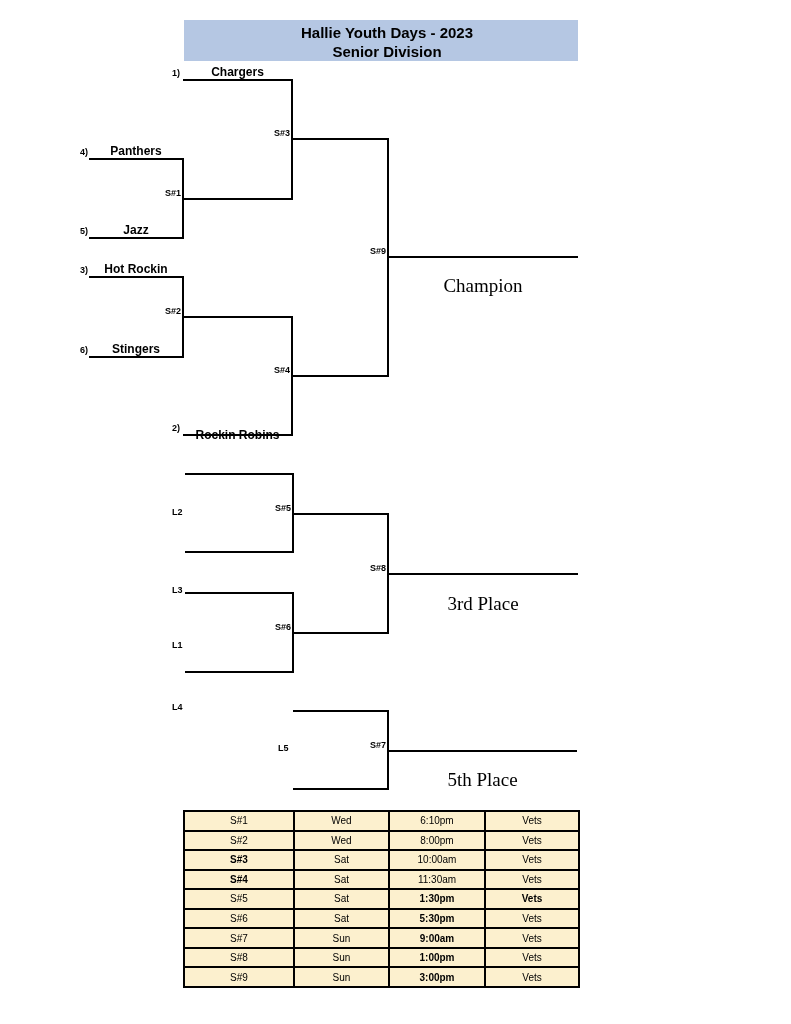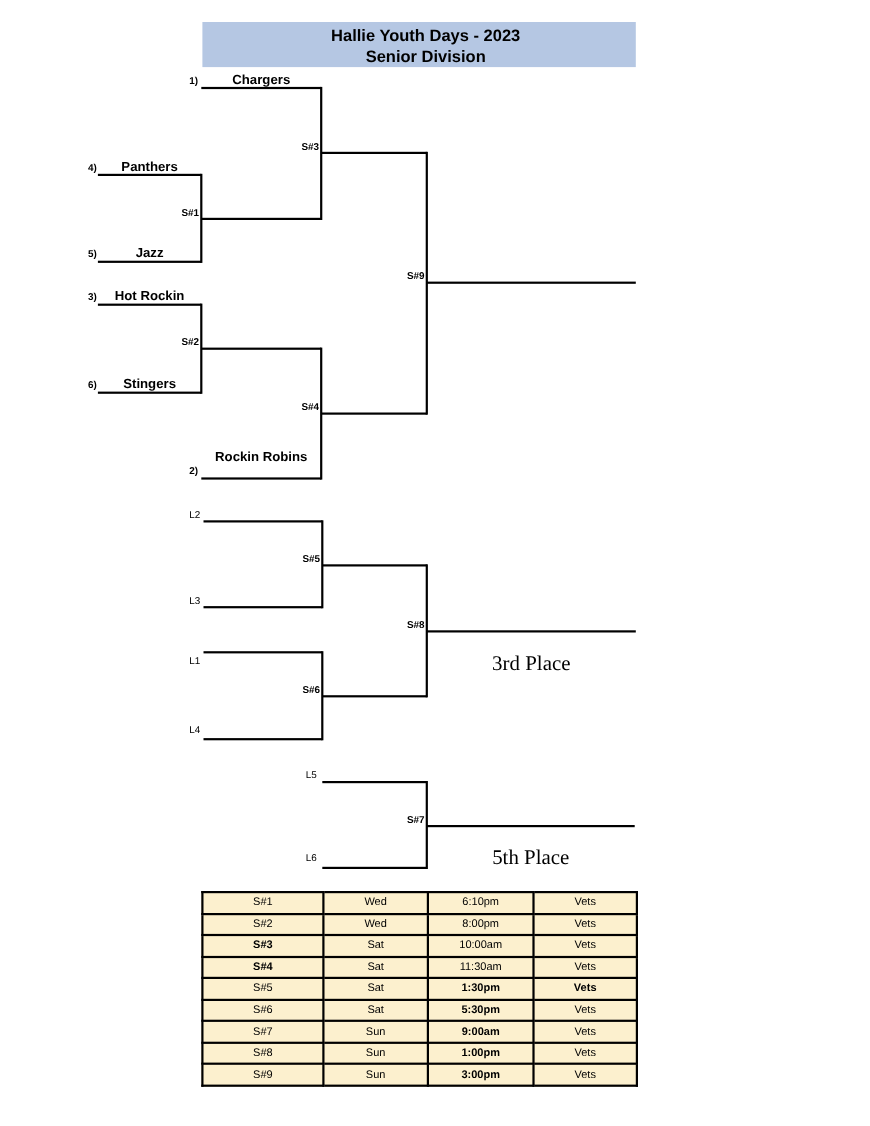--- a/index.html
+++ b/index.html
@@ -8,21 +8,21 @@
   
   .banner{position:absolute;left:184px;top:20px;width:394px;height:41px;background:#B5C7E3;
           text-align:center;font-weight:bold;font-size:15px;line-height:19px;padding-top:3px;box-sizing:border-box;padding-left:12px;}
   
   .hl{position:absolute;height:2px;background:#000;}
   .vl{position:absolute;width:2px;background:#000;}
   
   .team{position:absolute;font-size:12px;font-weight:bold;text-align:center;white-space:nowrap;}
   .seed{position:absolute;font-size:9px;font-weight:bold;text-align:right;white-space:nowrap;}
   .game{position:absolute;font-size:9px;font-weight:bold;text-align:right;white-space:nowrap;}
-  .lslot{position:absolute;font-size:9px;font-weight:normal;white-space:nowrap;}
+  .lslot{position:absolute;font-size:9px;font-weight:bold;white-space:nowrap;margin-top:44px;}
   .result{position:absolute;font-family:"Liberation Serif",serif;font-size:19px;text-align:center;white-space:nowrap;}
   
   table.sched{position:absolute;left:183px;top:810px;width:395px;height:178px;
               border-collapse:collapse;table-layout:fixed;background:#FCF0CE;}
   .sched td{border:2px solid #000;font-size:10px;text-align:center;vertical-align:middle;padding:0;
             overflow:hidden;white-space:nowrap;}
   .sched td.bold{font-weight:bold;}
   .c1{width:110px;} .c2{width:95px;} .c3{width:96px;} .c4{width:94px;}
 </style>
 </head>
@@ -56,27 +56,28 @@
   <div class="team" style="left:183px;top:65px;width:109px">Chargers</div>
   <div class="seed" style="left:66px;top:147px;width:22px">4)</div>
   <div class="team" style="left:89px;top:144px;width:94px">Panthers</div>
   <div class="seed" style="left:66px;top:226px;width:22px">5)</div>
   <div class="team" style="left:89px;top:223px;width:94px">Jazz</div>
   <div class="seed" style="left:66px;top:265px;width:22px">3)</div>
   <div class="team" style="left:89px;top:262px;width:94px">Hot Rockin</div>
   <div class="seed" style="left:66px;top:345px;width:22px">6)</div>
   <div class="team" style="left:89px;top:342px;width:94px">Stingers</div>
   <div class="seed" style="left:158px;top:423px;width:22px">2)</div>
-  <div class="team" style="left:183px;top:408px;width:109px">Rockin Robins</div>
+  <div class="team" style="left:183px;top:428px;width:109px">Rockin Robins</div>
 
   <div class="game" style="left:145px;top:188px;width:36px">S#1</div>
   <div class="game" style="left:254px;top:128px;width:36px">S#3</div>
   <div class="game" style="left:145px;top:306px;width:36px">S#2</div>
   <div class="game" style="left:254px;top:365px;width:36px">S#4</div>
   <div class="game" style="left:350px;top:246px;width:36px">S#9</div>
+  <div class="result" style="left:388px;top:275px;width:190px">Champion</div>
 
   <div class="hl" style="left:185px;top:473px;width:108px"></div>
   <div class="hl" style="left:185px;top:551px;width:108px"></div>
   <div class="hl" style="left:293px;top:513px;width:95px"></div>
   <div class="hl" style="left:185px;top:592px;width:108px"></div>
   <div class="hl" style="left:185px;top:671px;width:108px"></div>
   <div class="hl" style="left:293px;top:632px;width:95px"></div>
   <div class="hl" style="left:388px;top:573px;width:190px"></div>
   <div class="vl" style="left:292px;top:473px;height:80px"></div>
   <div class="vl" style="left:292px;top:592px;height:81px"></div>

